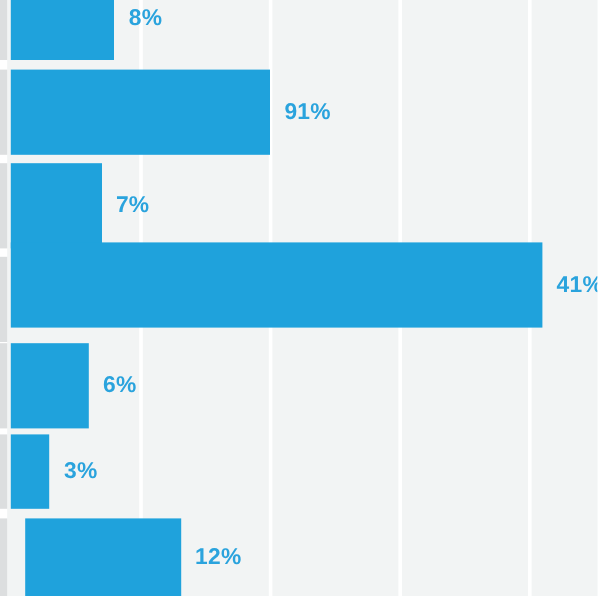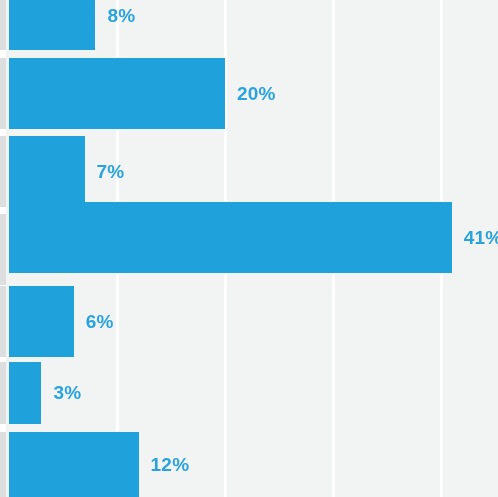--- a/index.html
+++ b/index.html
@@ -96,37 +96,37 @@
       <div class="axis-tick" style="top: 432px; height: 65px;"></div>
     </div>
 
   <div id="bars-layer">
       <div class="bar-row" style="top: -18px; height: 68px;">
         <div class="bar" style="width: 86.4px;"></div>
         <div class="bar-label" style="left: 98.4px;">8%</div>
       </div>
       <div class="bar-row" style="top: 58px; height: 71px;">
         <div class="bar" style="width: 216px;"></div>
-        <div class="bar-label" style="left: 228px;">20%</div>
+        <div class="bar-label" style="left: 228px;">91%</div>
       </div>
       <div class="bar-row" style="top: 136px; height: 71px;">
         <div class="bar" style="width: 75.6px;"></div>
         <div class="bar-label" style="left: 87.6px;">7%</div>
       </div>
       <div class="bar-row" style="top: 202px; height: 71px;">
         <div class="bar" style="width: 442.8px;"></div>
         <div class="bar-label" style="left: 454.8px;">41%</div>
       </div>
       <div class="bar-row" style="top: 286px; height: 71px;">
         <div class="bar" style="width: 64.8px;"></div>
         <div class="bar-label" style="left: 76.8px;">6%</div>
       </div>
       <div class="bar-row" style="top: 362px; height: 62px;">
         <div class="bar" style="width: 32.4px;"></div>
         <div class="bar-label" style="left: 44.4px;">3%</div>
       </div>
-      <div class="bar-row" style="top: 432px; height: 65px;">
+      <div class="bar-row" style="top: 432px; height: 65px; margin-left: 12px;">
         <div class="bar" style="width: 129.6px;"></div>
         <div class="bar-label" style="left: 141.6px;">12%</div>
       </div>
     </div>
 
 </div>
 
 </body></html>

